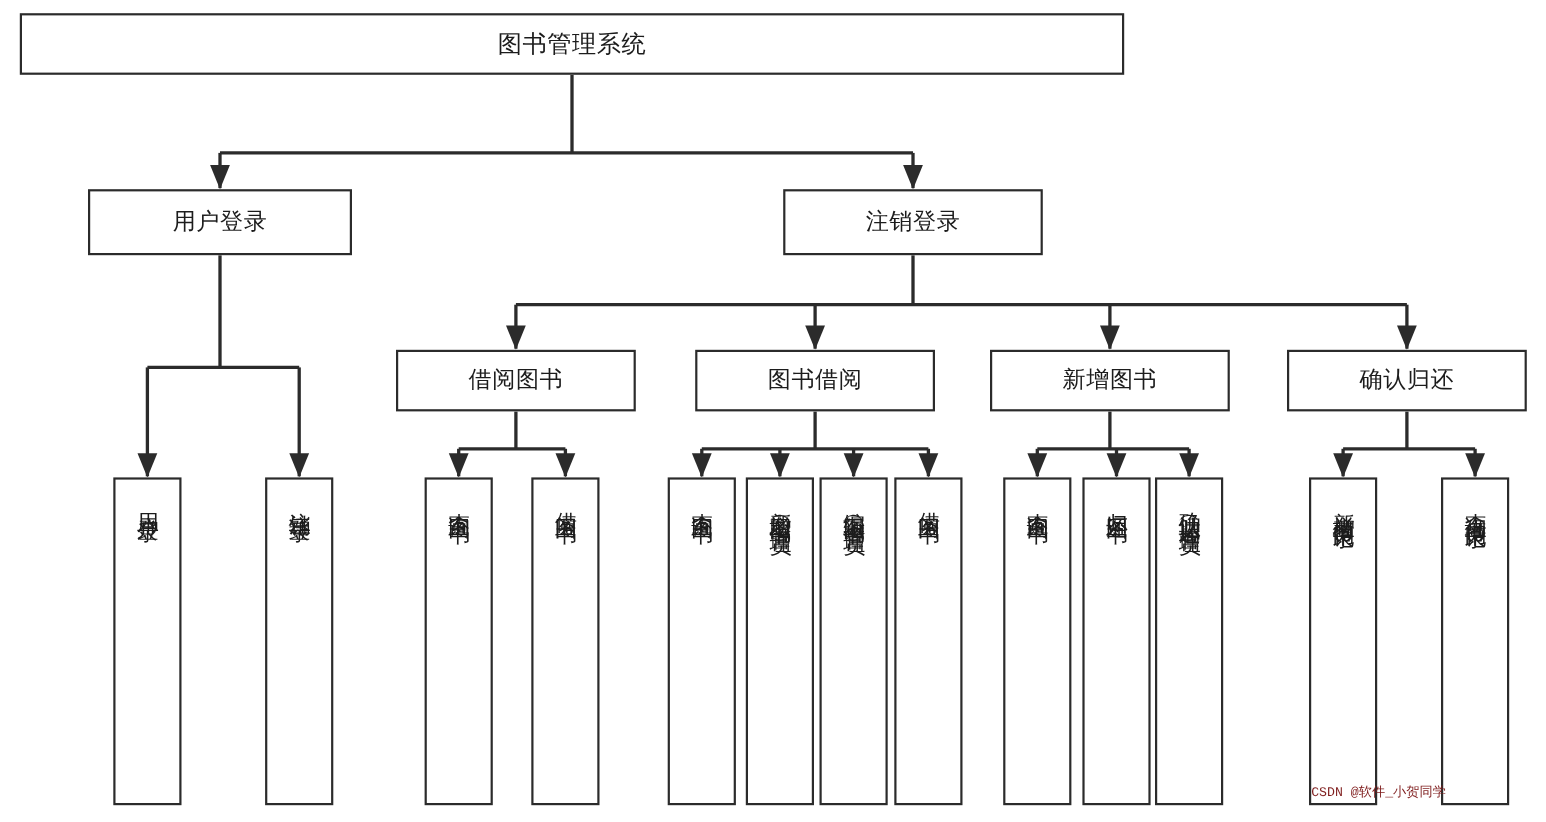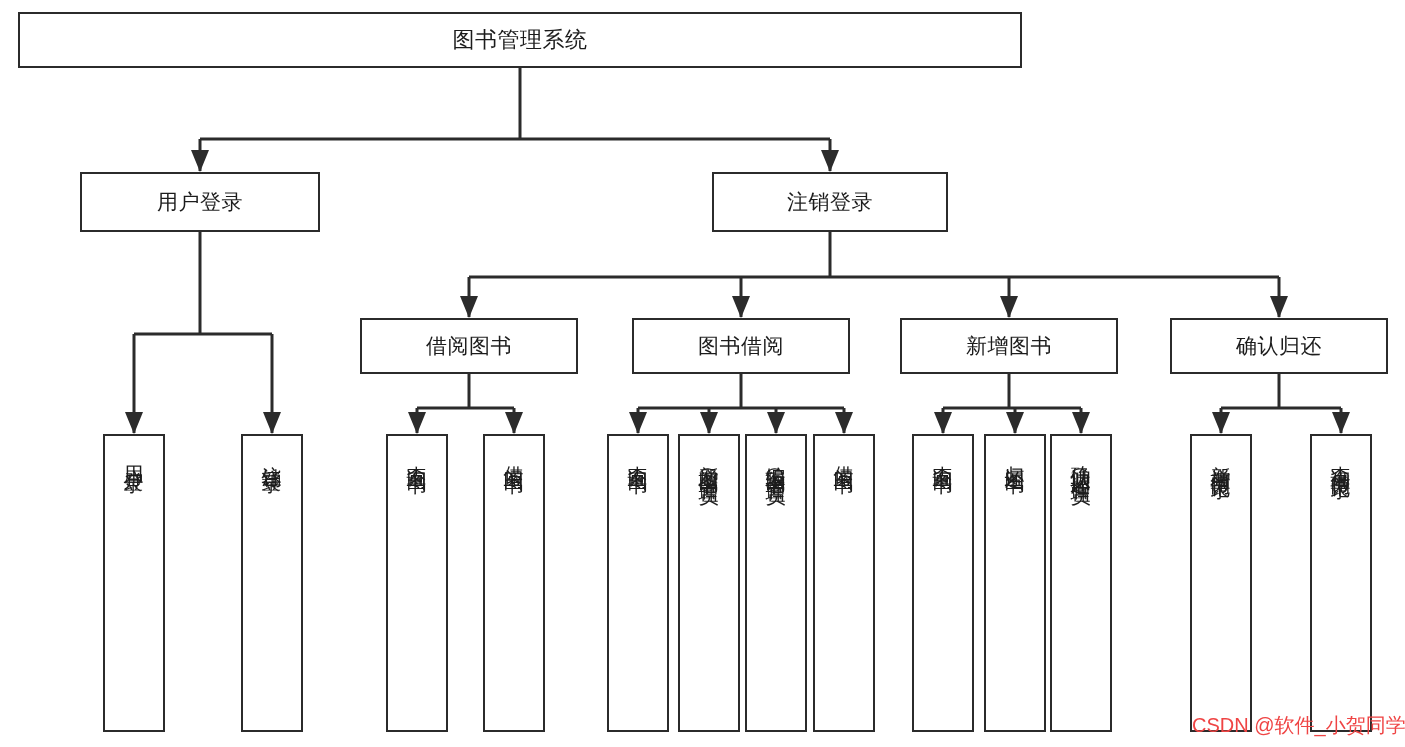--- a/index.html
+++ b/index.html
@@ -55,25 +55,25 @@
     text-orientation: upright;
     font-size: 20px;
     letter-spacing: 3px;
     line-height: 1;
     white-space: nowrap;
   }
   .watermark {
     position: absolute;
     left: 1192px;
     top: 712px;
-    font-size: 20px;
-    color: #ef4444;
+    font-size: 12px;
+    color: #7f1d1d;
     white-space: nowrap;
     z-index: 3;
-    font-family: Liberation Sans, sans-serif;
+    font-family: Liberation Mono, monospace;
   }
 </style>
 </head>
 <body>
 
 <div id="canvas">
   <svg class="wires" viewBox="0 0 1405 747">
     <g id="wire-group" fill="#2b2b2b" stroke="#2b2b2b">
         <line x1="520" y1="68" x2="520" y2="139" stroke-width="3" stroke-linecap="butt"></line>
         <line x1="200" y1="139" x2="830" y2="139" stroke-width="3" stroke-linecap="butt"></line>

